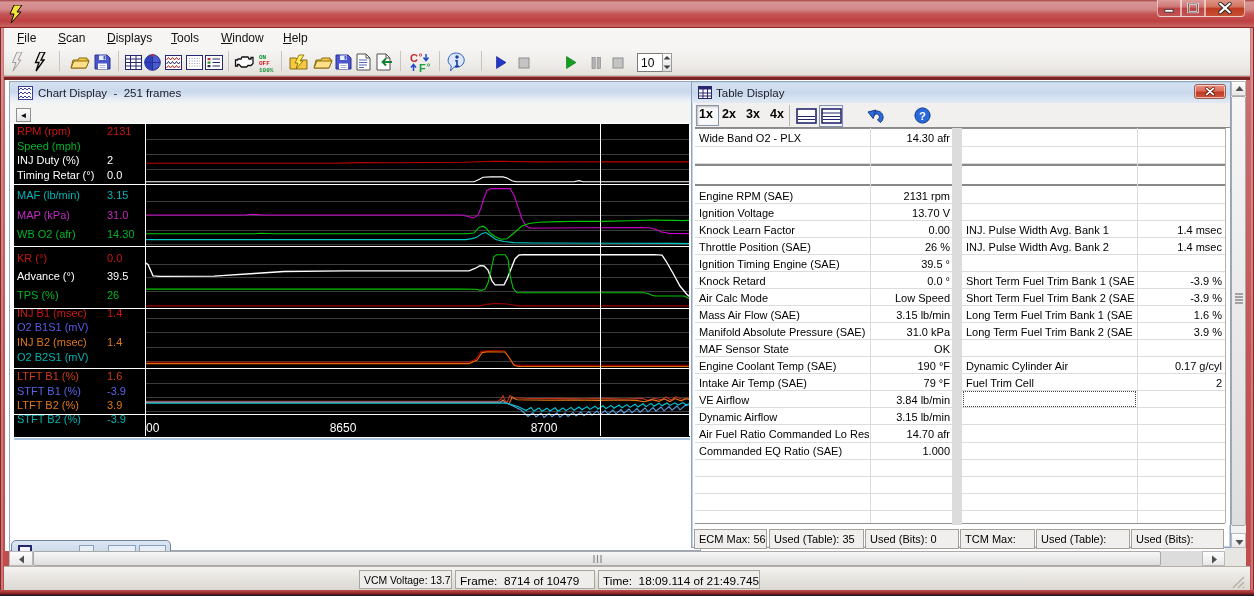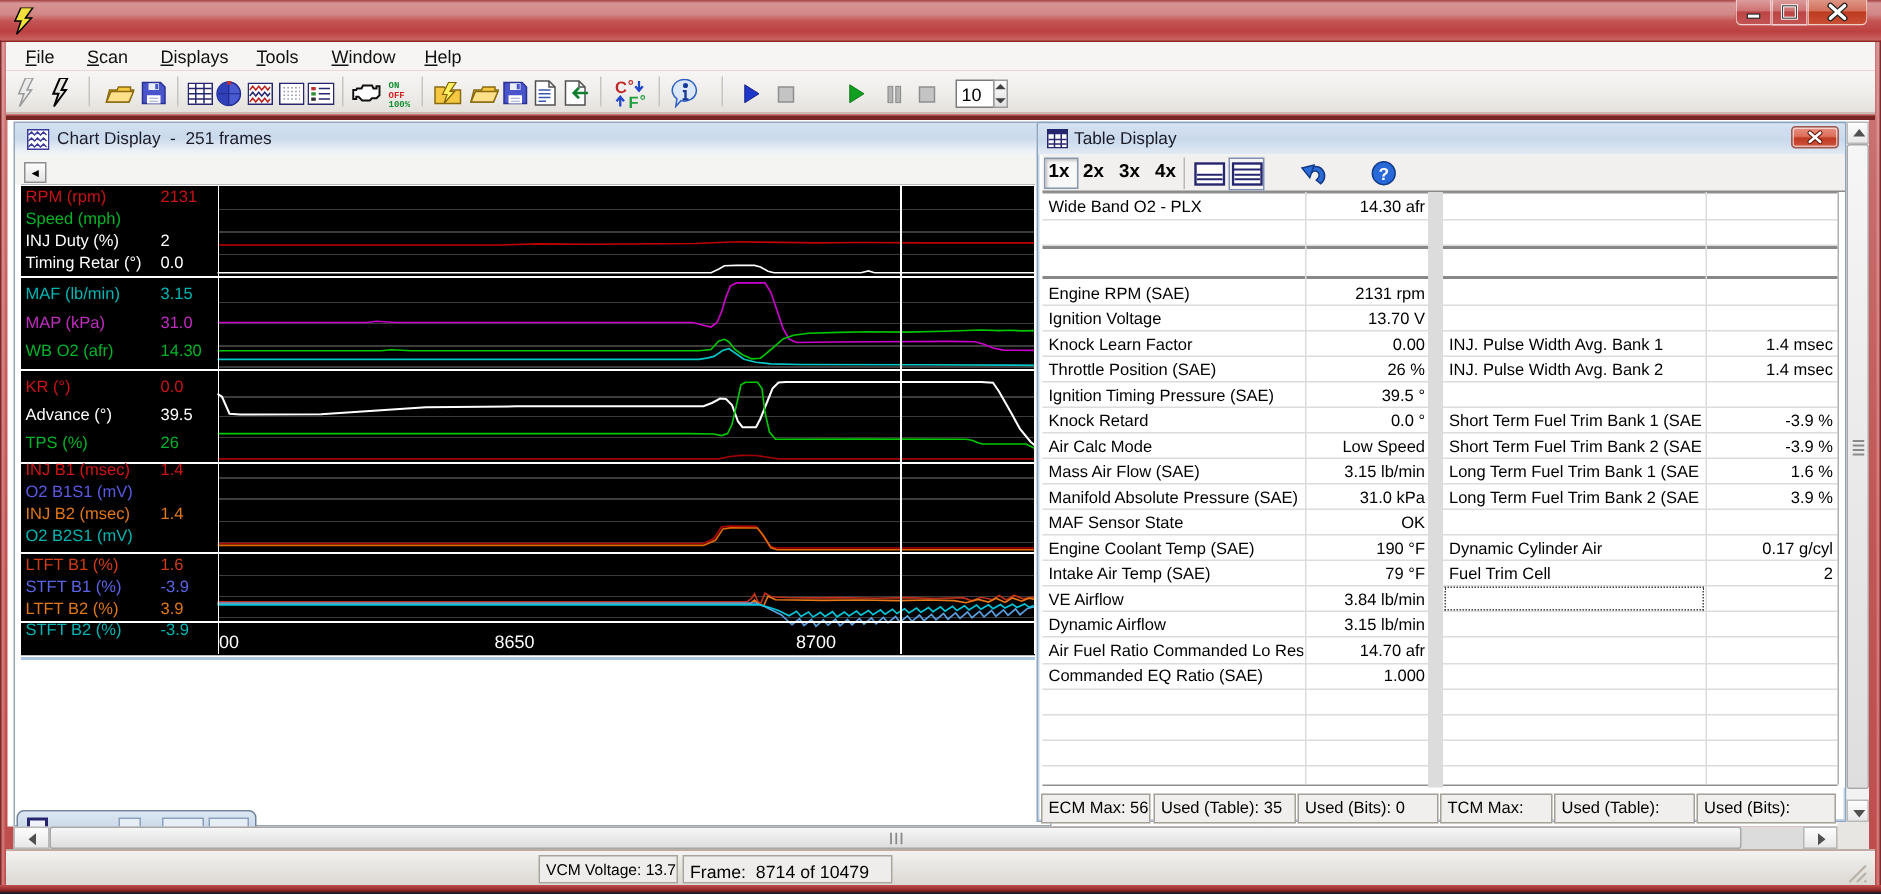--- a/index.html
+++ b/index.html
@@ -426,21 +426,21 @@
 <div class="tcell" style="left:4px;top:1.5px;width:168px;height:16px;line-height:16px">Wide Band O2 - PLX</div>
 <div class="tcell tval" style="left:175px;top:1.5px;width:80px;height:16px;line-height:16px">14.30 afr</div>
 <div class="tcell" style="left:4px;top:59.5px;width:170px;height:16px;line-height:16px">Engine RPM (SAE)</div>
 <div class="tcell tval" style="left:176px;top:59.5px;width:79px;height:16px;line-height:16px">2131 rpm</div>
 <div class="tcell" style="left:4px;top:76.5px;width:170px;height:16px;line-height:16px">Ignition Voltage</div>
 <div class="tcell tval" style="left:176px;top:76.5px;width:79px;height:16px;line-height:16px">13.70 V</div>
 <div class="tcell" style="left:4px;top:93.6px;width:170px;height:16px;line-height:16px">Knock Learn Factor</div>
 <div class="tcell tval" style="left:176px;top:93.6px;width:79px;height:16px;line-height:16px">0.00</div>
 <div class="tcell" style="left:4px;top:110.6px;width:170px;height:16px;line-height:16px">Throttle Position (SAE)</div>
 <div class="tcell tval" style="left:176px;top:110.6px;width:79px;height:16px;line-height:16px">26 %</div>
-<div class="tcell" style="left:4px;top:127.6px;width:170px;height:16px;line-height:16px">Ignition Timing Pressure (SAE)</div>
+<div class="tcell" style="left:4px;top:127.6px;width:170px;height:16px;line-height:16px">Ignition Timing Engine (SAE)</div>
 <div class="tcell tval" style="left:176px;top:127.6px;width:79px;height:16px;line-height:16px">39.5 °</div>
 <div class="tcell" style="left:4px;top:144.6px;width:170px;height:16px;line-height:16px">Knock Retard</div>
 <div class="tcell tval" style="left:176px;top:144.6px;width:79px;height:16px;line-height:16px">0.0 °</div>
 <div class="tcell" style="left:4px;top:161.7px;width:170px;height:16px;line-height:16px">Air Calc Mode</div>
 <div class="tcell tval" style="left:176px;top:161.7px;width:79px;height:16px;line-height:16px">Low Speed</div>
 <div class="tcell" style="left:4px;top:178.7px;width:170px;height:16px;line-height:16px">Mass Air Flow (SAE)</div>
 <div class="tcell tval" style="left:176px;top:178.7px;width:79px;height:16px;line-height:16px">3.15 lb/min</div>
 <div class="tcell" style="left:4px;top:195.7px;width:170px;height:16px;line-height:16px">Manifold Absolute Pressure (SAE)</div>
 <div class="tcell tval" style="left:176px;top:195.7px;width:79px;height:16px;line-height:16px">31.0 kPa</div>
 <div class="tcell" style="left:4px;top:212.8px;width:170px;height:16px;line-height:16px">MAF Sensor State</div>
@@ -504,17 +504,18 @@
       </svg></div>
 <div class="sthumb abs" style="left:0;top:15px;width:15px;height:430px"></div>
 <svg class="abs" style="left:4px;top:212px" width="8" height="12" viewBox="0 0 8 12">
       <path d="M0 1 H8 M0 4 H8 M0 7 H8 M0 10 H8" stroke="#8a8a8a" stroke-width="1.3"></path>
     </svg>
 </div>
 <div id="corner"></div>
 <div id="statusbar">
   <div class="sbox" style="left:355px;width:93px">VCM Voltage: 13.7</div>
   <div class="sbox big" style="left:451px;width:140px">Frame:  8714 of 10479</div>
+  <div class="sbox big" style="left:594px;width:162px">Time:  18:09.114 of 21:49.745</div>
   <svg class="abs" style="left:1228px;top:9px" width="14" height="13" viewBox="0 0 14 13">
     <path d="M12 1 L1 12 M12 6 L6 12 M12 11 L11 12" stroke="#b8b2a8" stroke-width="1.5"></path>
   </svg>
 </div>
 <div id="bottomedge"></div>
 
 </body></html>

